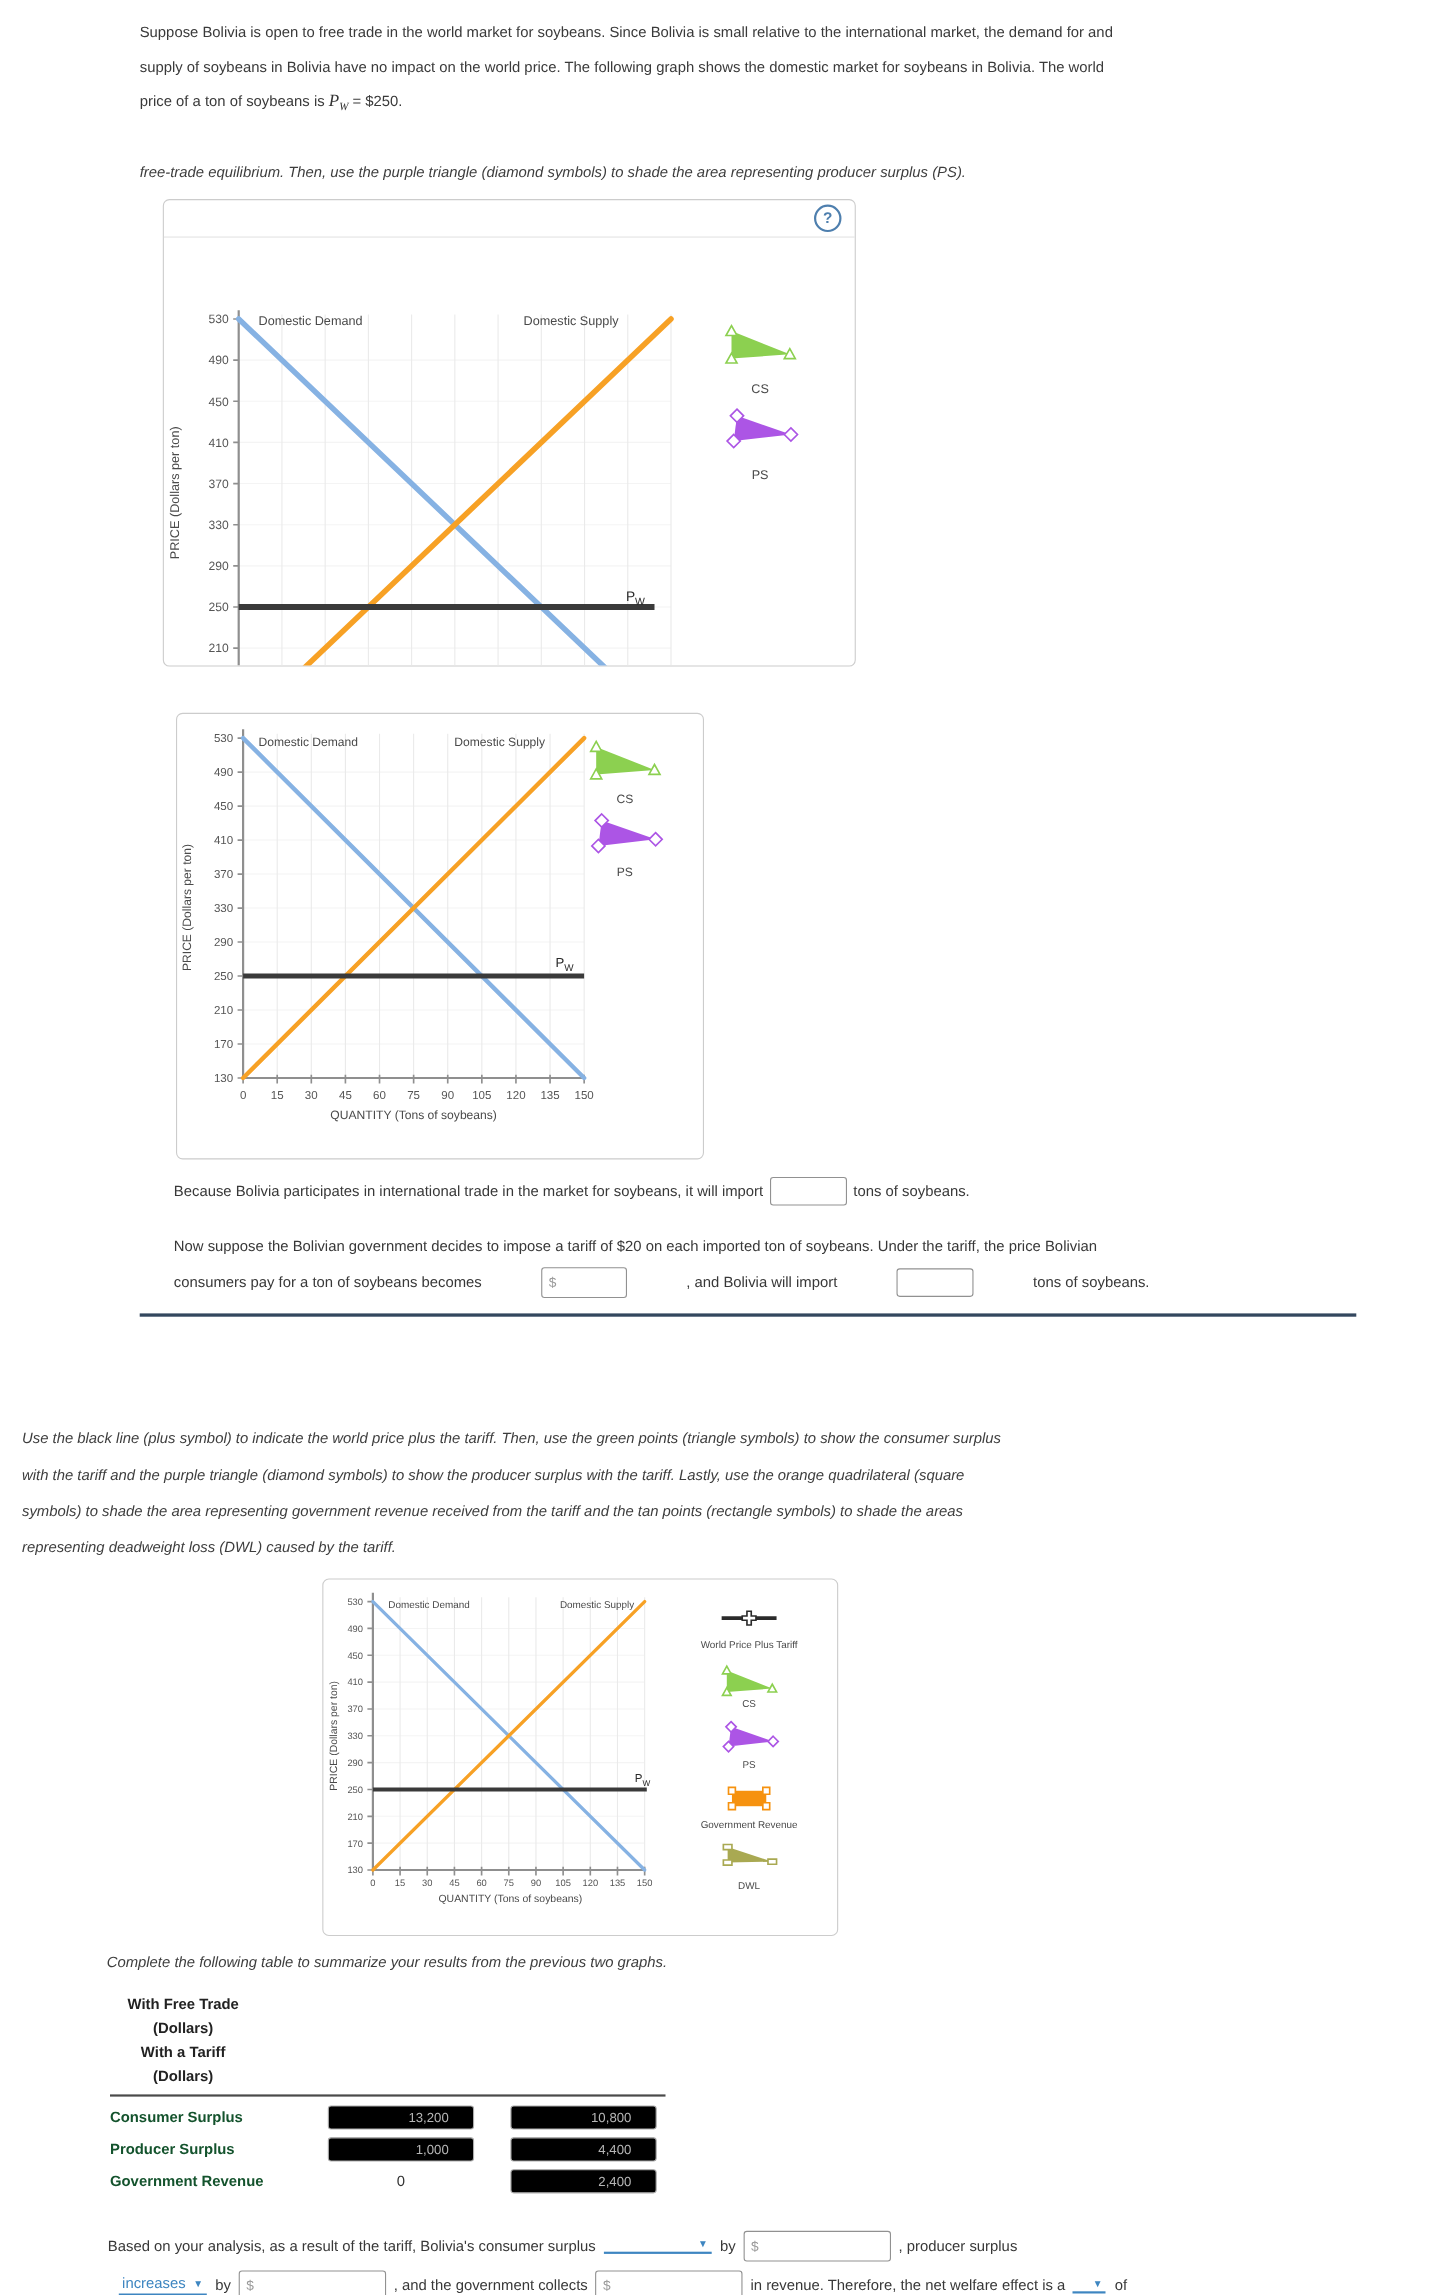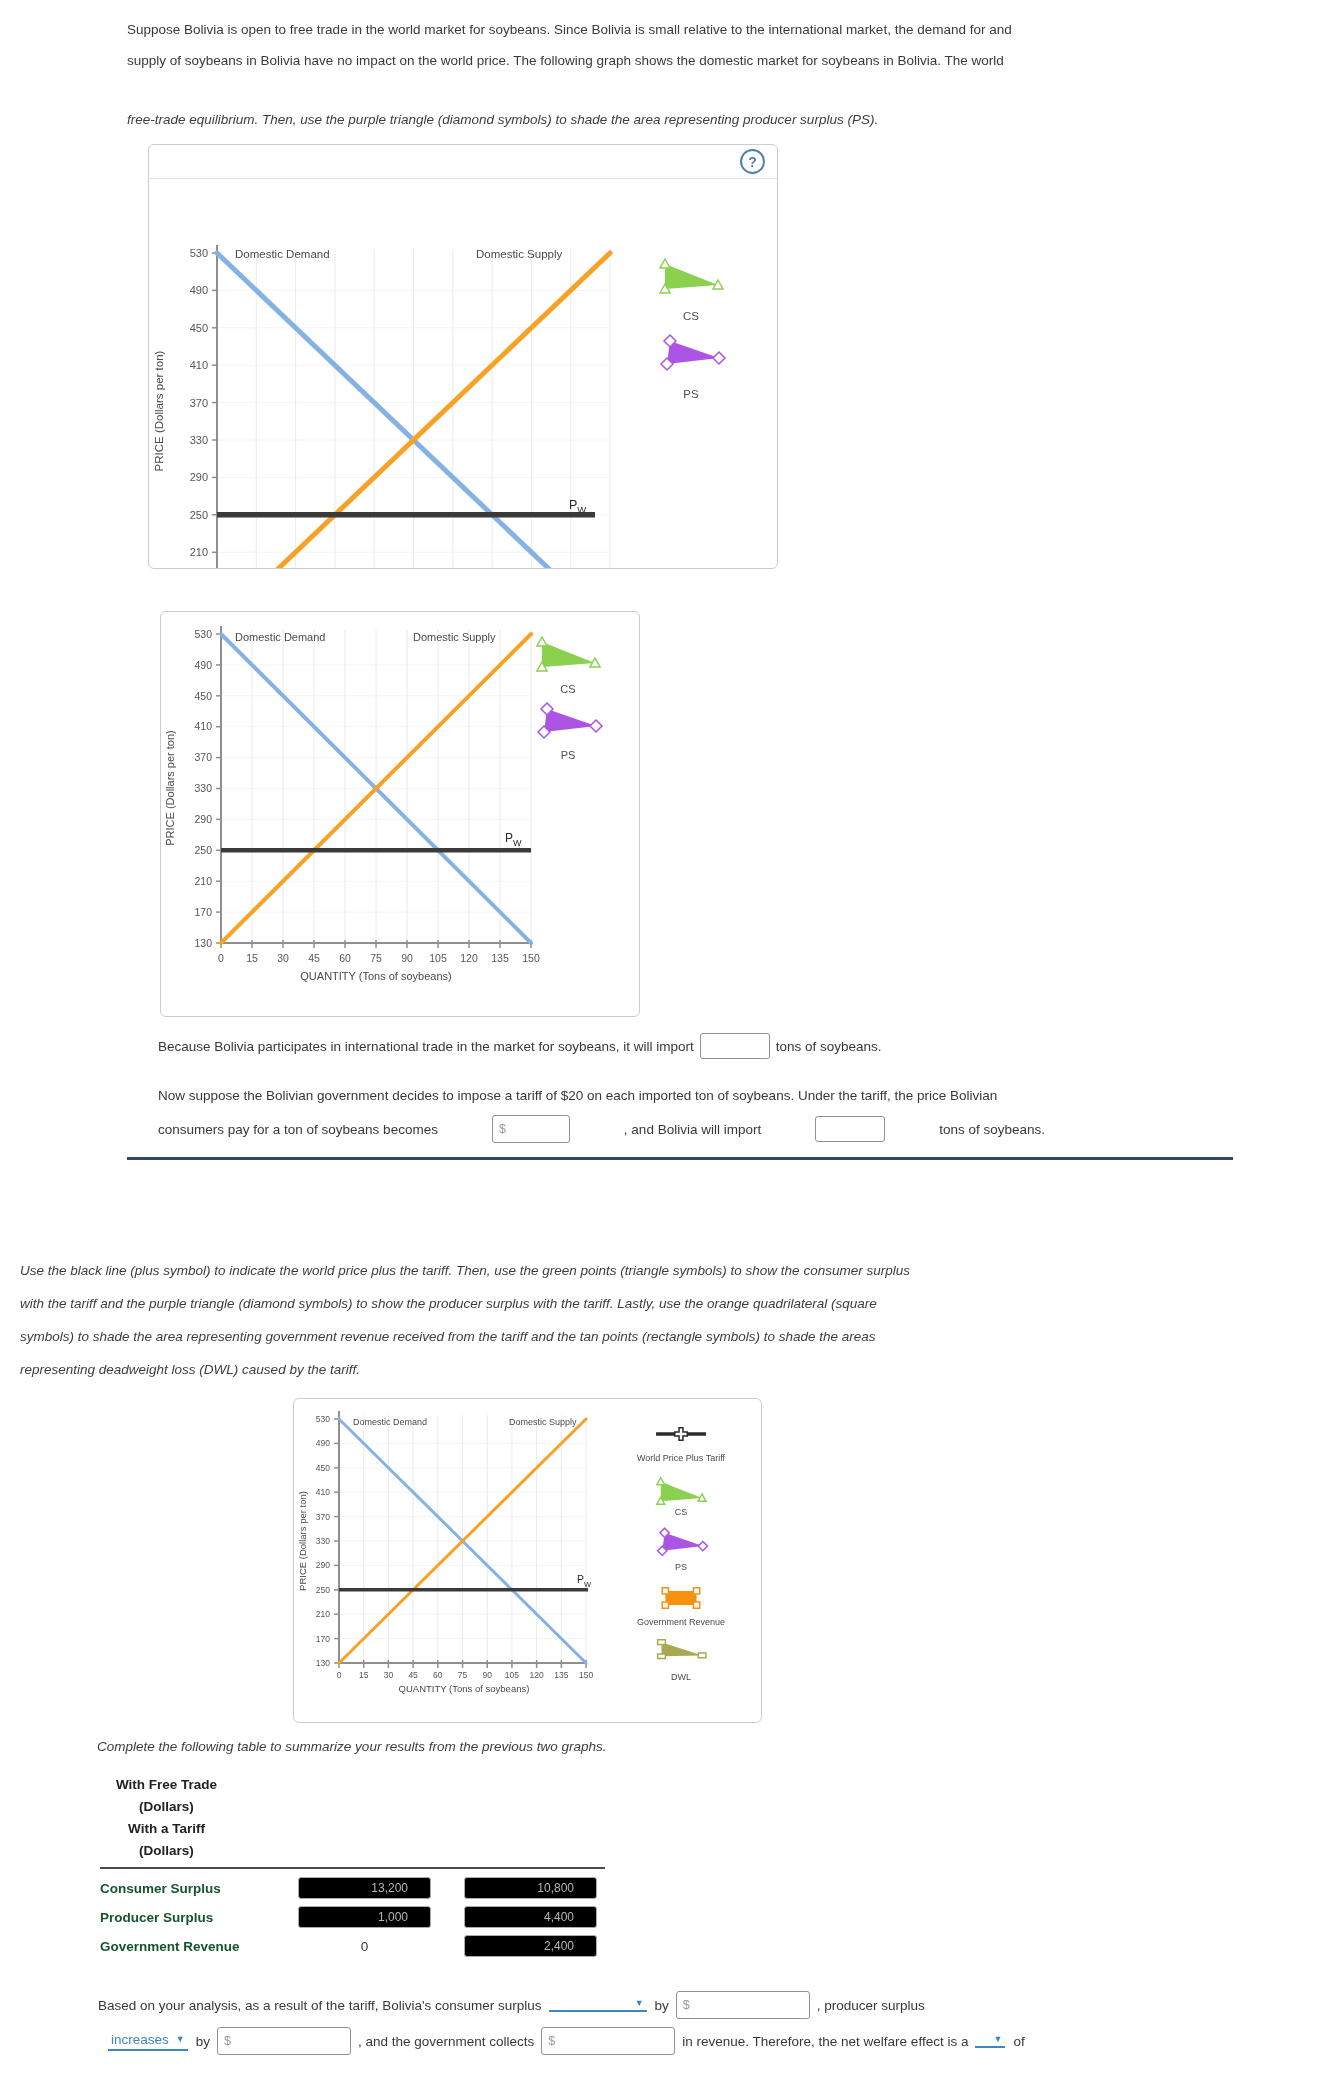--- a/index.html
+++ b/index.html
@@ -53,20 +53,21 @@
   .a-money{display:inline-flex;align-items:center;height:28px;border:1px solid #919191;border-radius:3px;background:#fff;padding:0 4px 0 6px;margin-right:7px;box-sizing:border-box;}
   .a-money .ds{color:#9a9a9a;font-size:12.5px;margin-right:3px;}
   .a-money input{border:none;outline:none;width:108px;font:13px "Liberation Sans",sans-serif;}
 </style>
 </head>
 <body>
 
 <section class="intro">
   <div class="pline">Suppose Bolivia is open to free trade in the world market for soybeans. Since Bolivia is small relative to the international market, the demand for and</div>
   <div class="pline">supply of soybeans in Bolivia have no impact on the world price. The following graph shows the domestic market for soybeans in Bolivia. The world</div>
+  <div class="pline"><span>price of a ton of soybeans is </span><span class="pw"><span class="pw-base">P</span><sub class="pw-sub">W</sub></span><span> = $250.</span></div>
 </section>
 
 <section class="instr1">
   <div class="pline">free-trade equilibrium. Then, use the purple triangle (diamond symbols) to shade the area representing producer surplus (PS).</div>
 </section>
 
 <div class="card card1">
   <div class="card1-header">
     <div class="help">?</div>
   </div>

